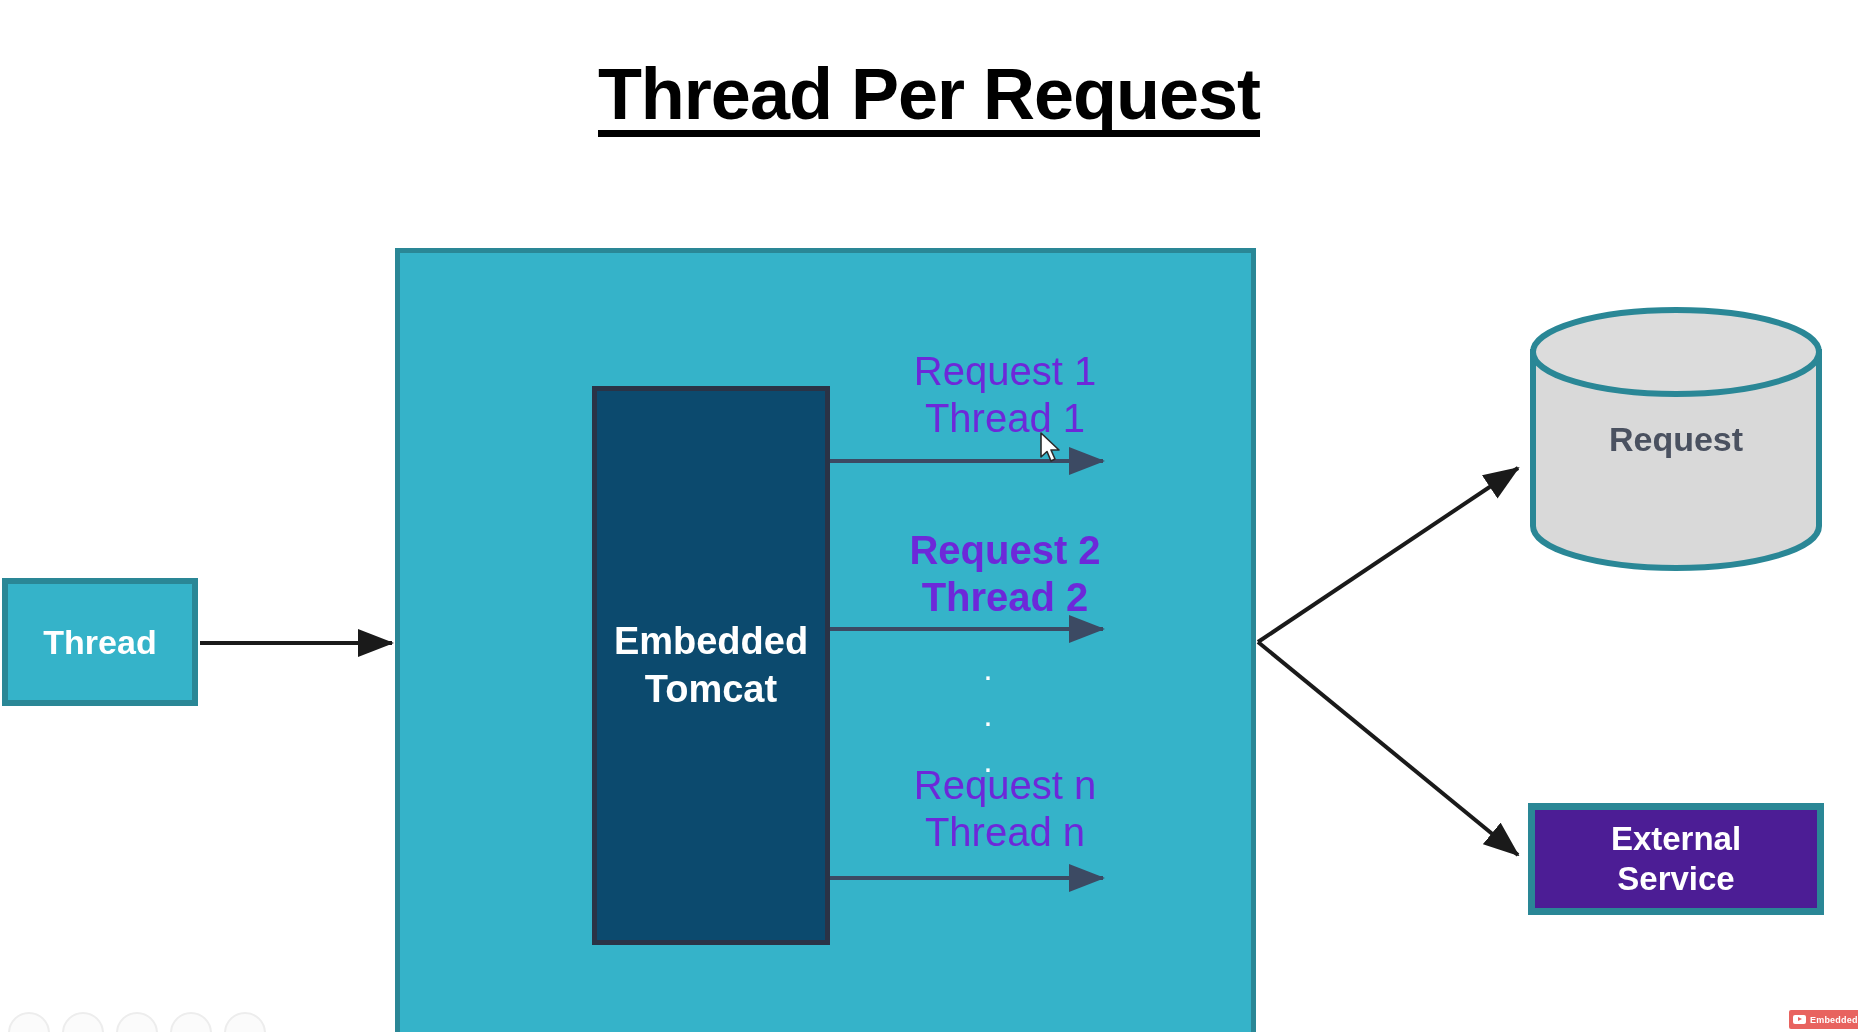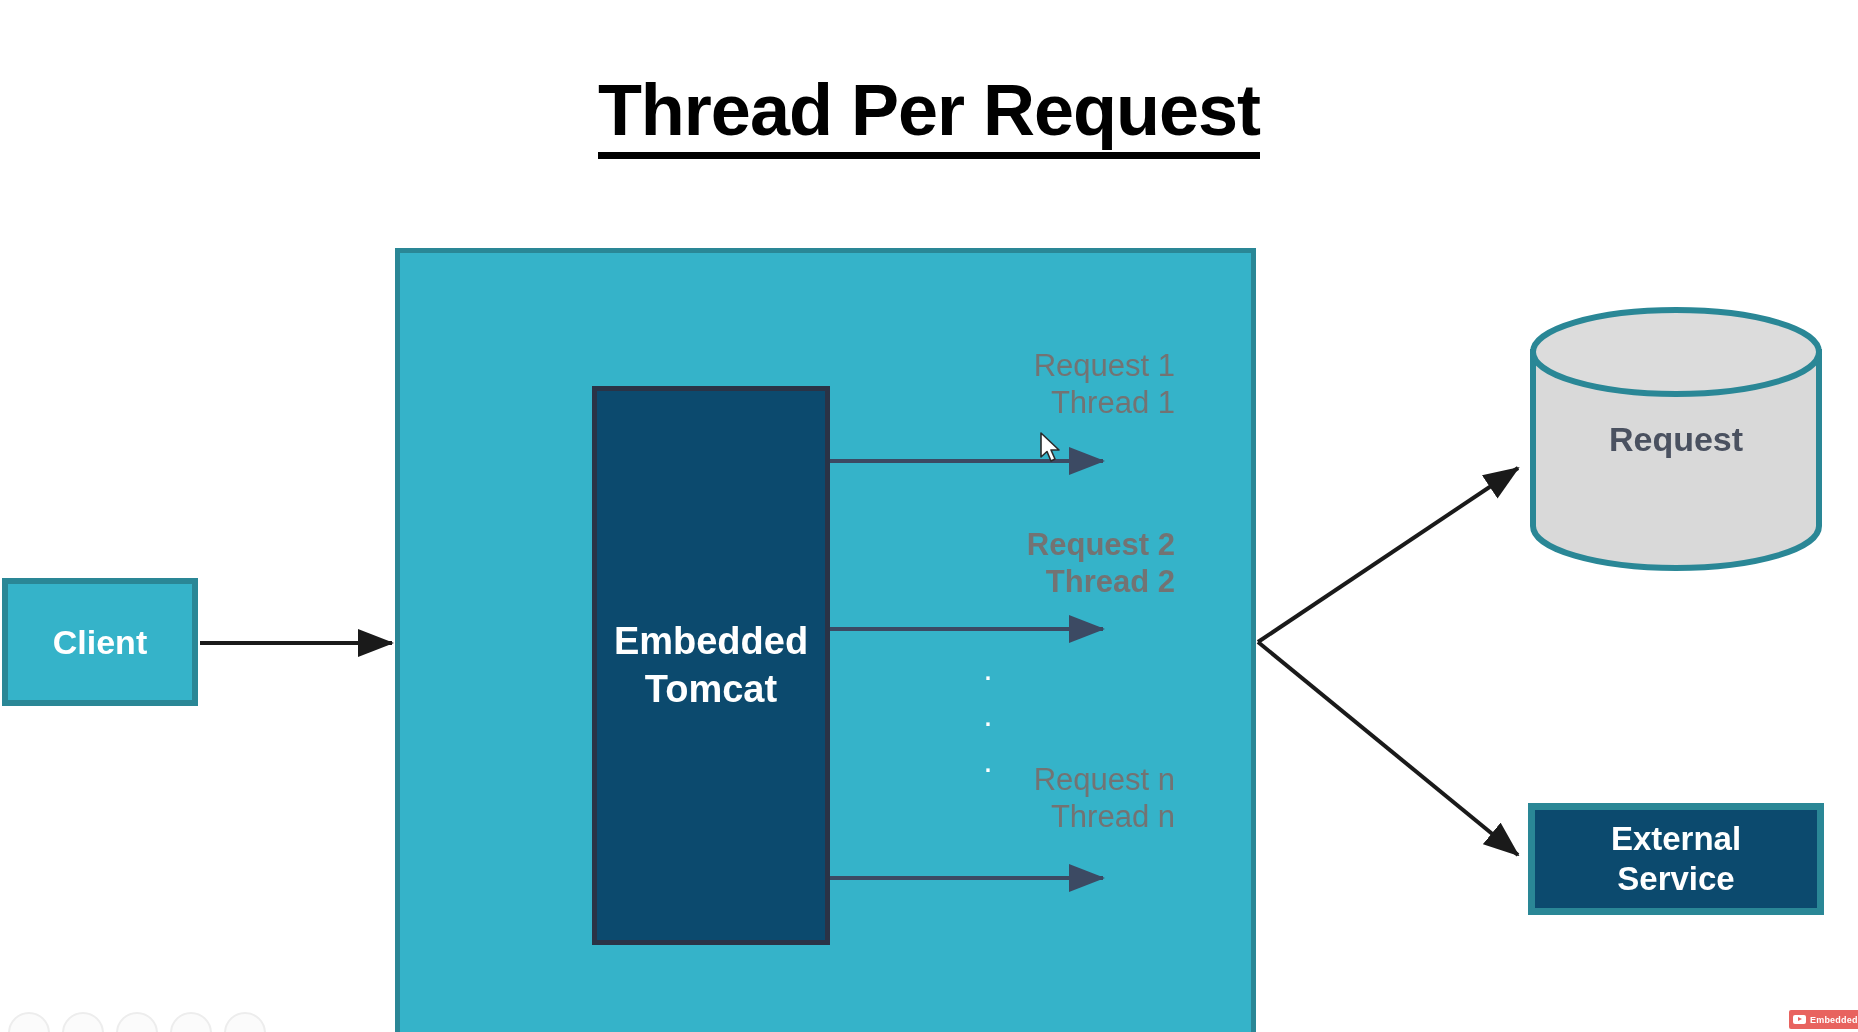--- a/index.html
+++ b/index.html
@@ -25,22 +25,20 @@
     text-align: center;
     font-size: 72px;
     font-weight: bold;
     color: #000000;
     letter-spacing: -1px;
     line-height: 1;
   }
   #slide-title .underline-text {
     display: inline-block;
     border-bottom: 7px solid #000000;
-    padding-bottom: 6px;
-    margin-top: 16px;
   }
 
   
   #server-panel {
     position: absolute;
     left: 395px;
     top: 248px;
     width: 861px;
     height: 784px;
     background: #35B3C9;
@@ -94,21 +92,21 @@
     text-align: center;
   }
 
   
   #external-service-box {
     position: absolute;
     left: 1528px;
     top: 803px;
     width: 296px;
     height: 112px;
-    background: #0c4a6e;
+    background: #4c1d95;
     box-sizing: border-box;
     border: 7px solid #2A8796;
     display: flex;
     align-items: center;
     justify-content: center;
   }
   #external-service-box .box-label {
     color: #ffffff;
     font-size: 33px;
     font-weight: bold;
@@ -137,25 +135,25 @@
     justify-content: center;
     font-size: 34px;
     font-weight: bold;
     color: #4A5160;
     pointer-events: none;
   }
 
   
   .flow-label {
     position: absolute;
-    color: #737373;
-    font-size: 31px;
+    color: #6d28d9;
+    font-size: 40px;
     font-weight: normal;
     line-height: 1.18;
-    text-align: right;
+    text-align: center;
     white-space: pre-line;
     width: 340px;
   }
   #flow-label-1 { left: 835px; top: 348px; }
   #flow-label-2 { left: 835px; top: 527px; font-weight: bold; }
   #flow-label-n { left: 835px; top: 762px; }
 
   
   #vertical-ellipsis {
     position: absolute;
@@ -248,21 +246,21 @@
 </div>
 
 <div id="server-panel"></div>
 
 <div id="tomcat-box">
   <div class="box-label">Embedded
 Tomcat</div>
 </div>
 
 <div id="client-box">
-  <div class="box-label">Client</div>
+  <div class="box-label">Thread</div>
 </div>
 
 <div class="flow-label" id="flow-label-1">Request 1
 Thread 1</div>
 <div class="flow-label" id="flow-label-2">Request 2
 Thread 2</div>
 <div class="flow-label" id="flow-label-n">Request n
 Thread n</div>
 
 <div id="vertical-ellipsis">

